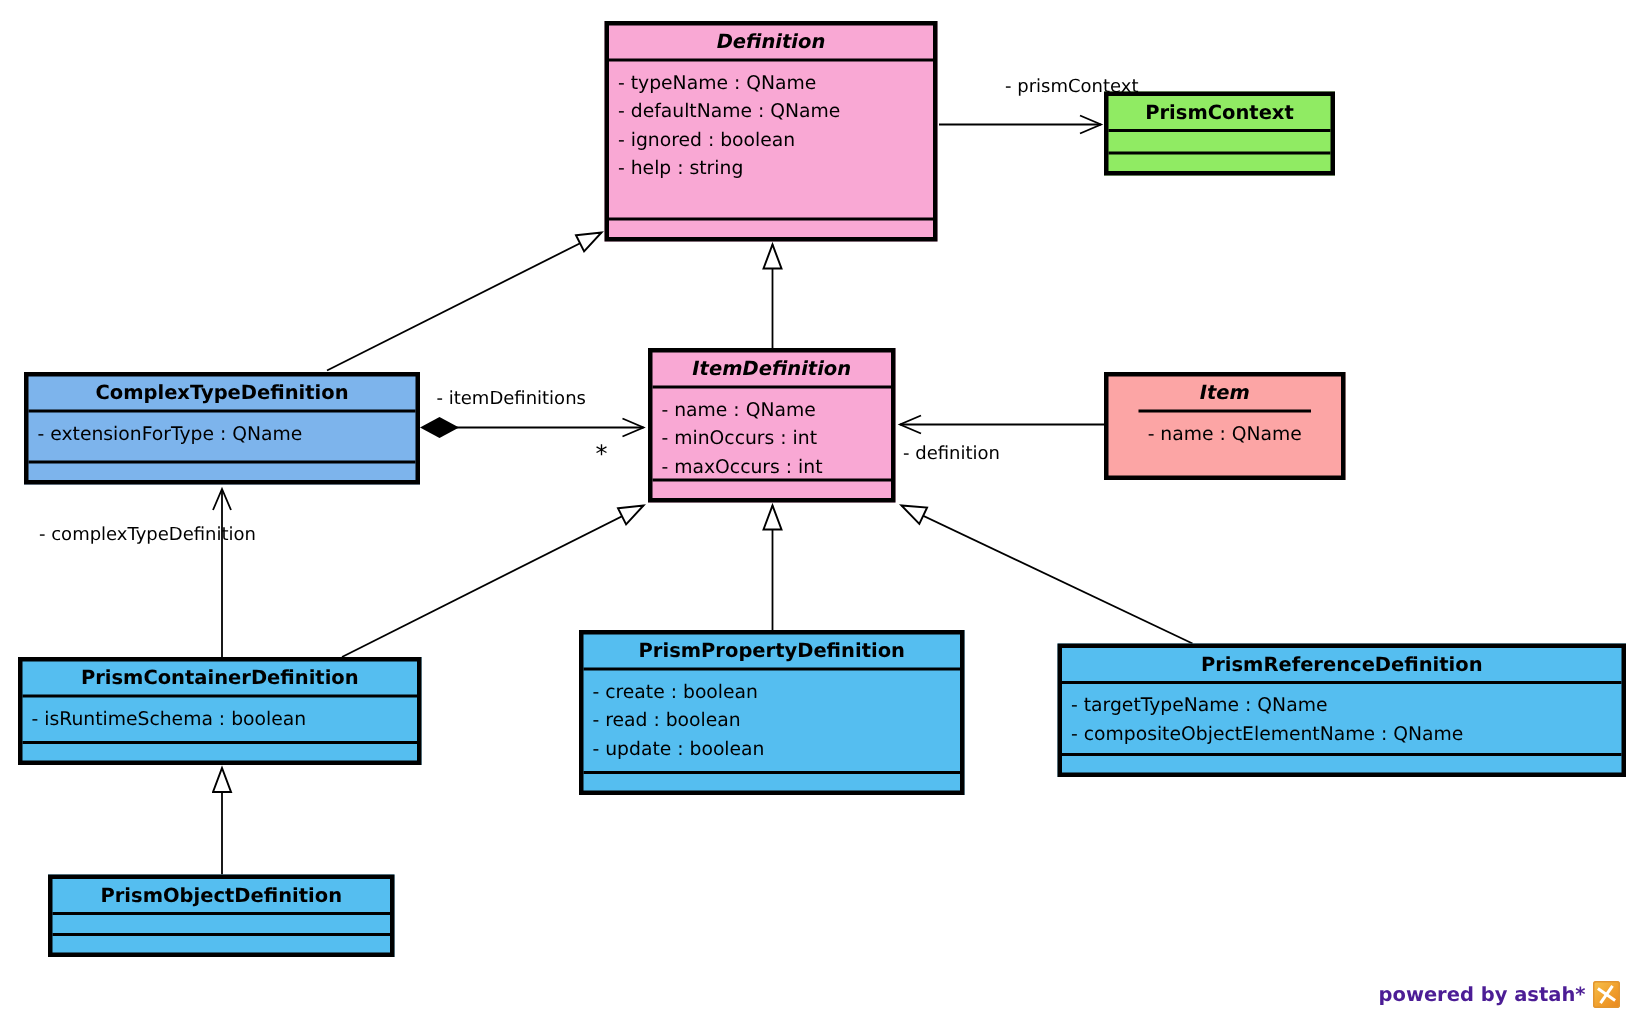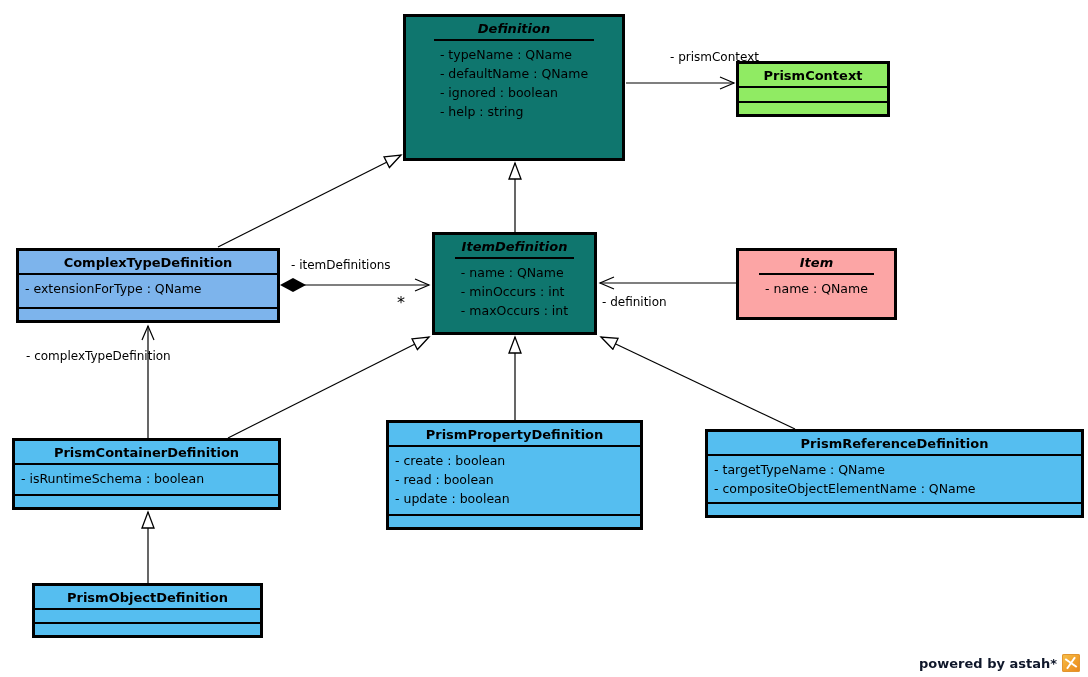--- a/index.html
+++ b/index.html
@@ -8,21 +8,21 @@
   #connector-layer{position:absolute;left:0;top:0;z-index:1;}
   .cls{position:absolute;z-index:2;border:3px solid #000;box-sizing:border-box;
        display:flex;flex-direction:column;}
   .cls .title{font-weight:bold;font-size:13px;text-align:center;
               padding:4px 4px 3px;white-space:nowrap;}
   .cls.abstract .title{font-style:italic;}
   .cls .attrs{border-top:2px solid #000;flex:1 1 auto;padding:4px 6px;
               font-size:12.5px;overflow:hidden;}
   .cls .attrs .attr{line-height:19px;white-space:nowrap;}
   .cls .ops{border-top:2px solid #000;height:11px;flex:0 0 auto;}
-  .fill-cyan{background:#0f766e;align-items:center;}
+  .fill-cyan{background:#f9a8d4;}
   .fill-green{background:#90EB63;}
   .fill-yellow{background:#fca5a5;align-items:center;}
   .fill-periwinkle{background:#7DB4EC;}
   .fill-sky{background:#55BEF0;}
   
   #cls-definition{left:403px;top:14px;width:222px;height:147px;}
   #cls-prism-context{left:736px;top:61px;width:154px;height:56px;}
   #cls-item-definition{left:432px;top:232px;width:165px;height:103px;}
   #cls-item{left:736px;top:248px;width:161px;height:72px;}
   #cls-complex-type-definition{left:16px;top:248px;width:264px;height:75px;}
@@ -31,21 +31,21 @@
   #cls-prism-property-definition{left:386px;top:420px;width:257px;height:110px;}
   #cls-prism-reference-definition{left:705px;top:429px;width:379px;height:89px;}
   .edge-label{position:absolute;z-index:3;font-size:12px;white-space:nowrap;color:#000000;}
   #lbl-prism-context{left:670px;top:50px;}
   #lbl-item-definitions{left:291px;top:258px;}
   #lbl-item-definitions-mult{left:397px;top:293px;font-size:16px;}
   #lbl-definition{left:602px;top:295px;}
   #lbl-complex-type-definition{left:26px;top:349px;}
   .watermark{position:absolute;right:8px;bottom:5px;z-index:3;display:flex;
              align-items:center;gap:5px;}
-  .watermark .wm-text{color:#0f172a;font-weight:bold;font-size:13px;}
+  .watermark .wm-text{color:#4c1d95;font-weight:bold;font-size:13px;}
   .wm-logo{width:18px;height:18px;border-radius:2px;
            background:
              linear-gradient(135deg,#f7c14b 0%,#f09f2c 55%,#e8861d 100%);
            position:relative;box-shadow:inset 0 0 0 1px #e2952f;}
   .wm-logo::before{content:"";position:absolute;left:8px;top:2px;width:2px;height:14px;
                    background:#fff;transform:rotate(35deg);}
   .wm-logo::after{content:"";position:absolute;left:2px;top:8px;width:14px;height:2px;
                   background:#fff;transform:rotate(35deg);}
 </style>
 </head>

